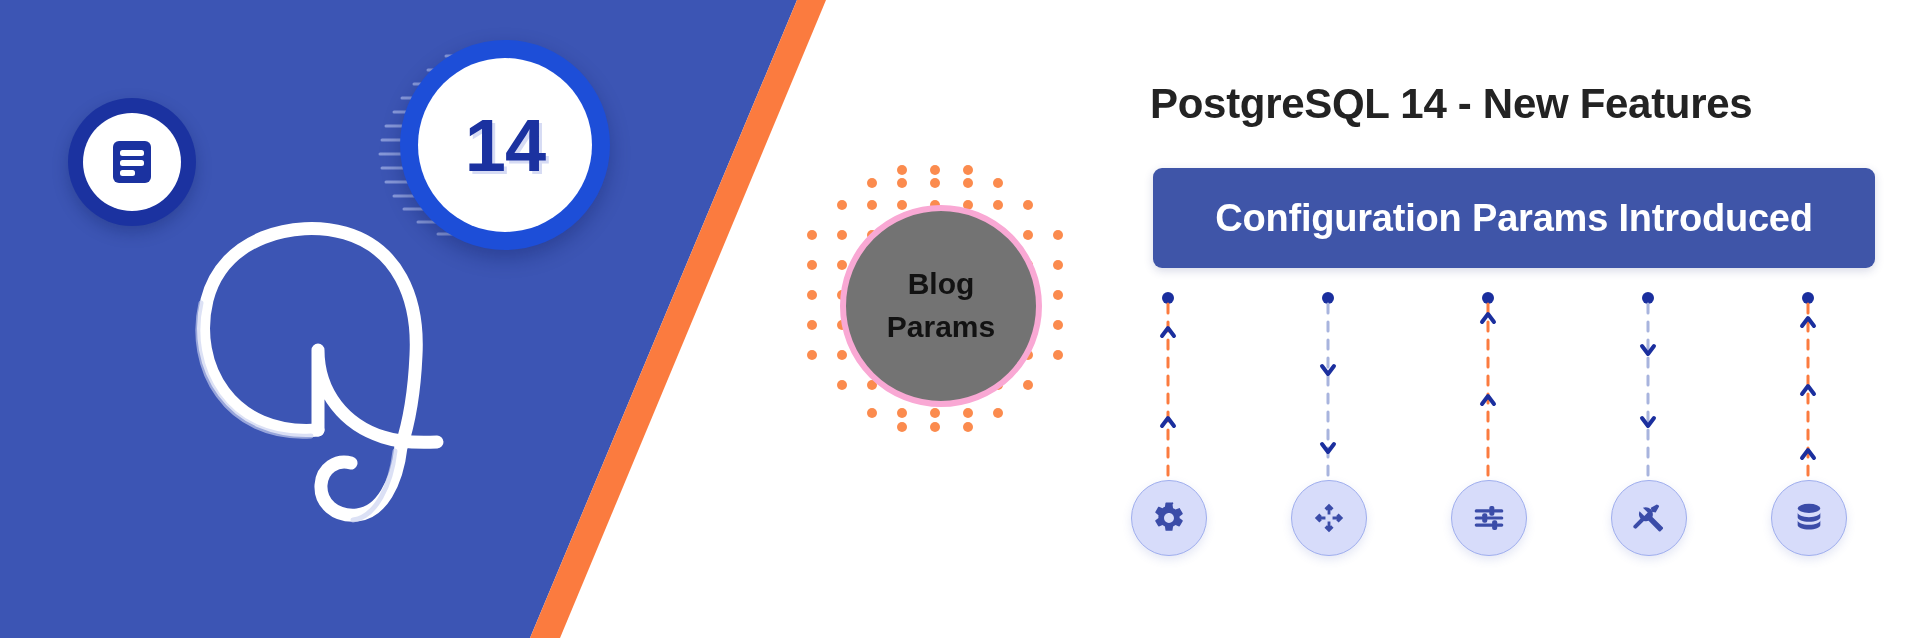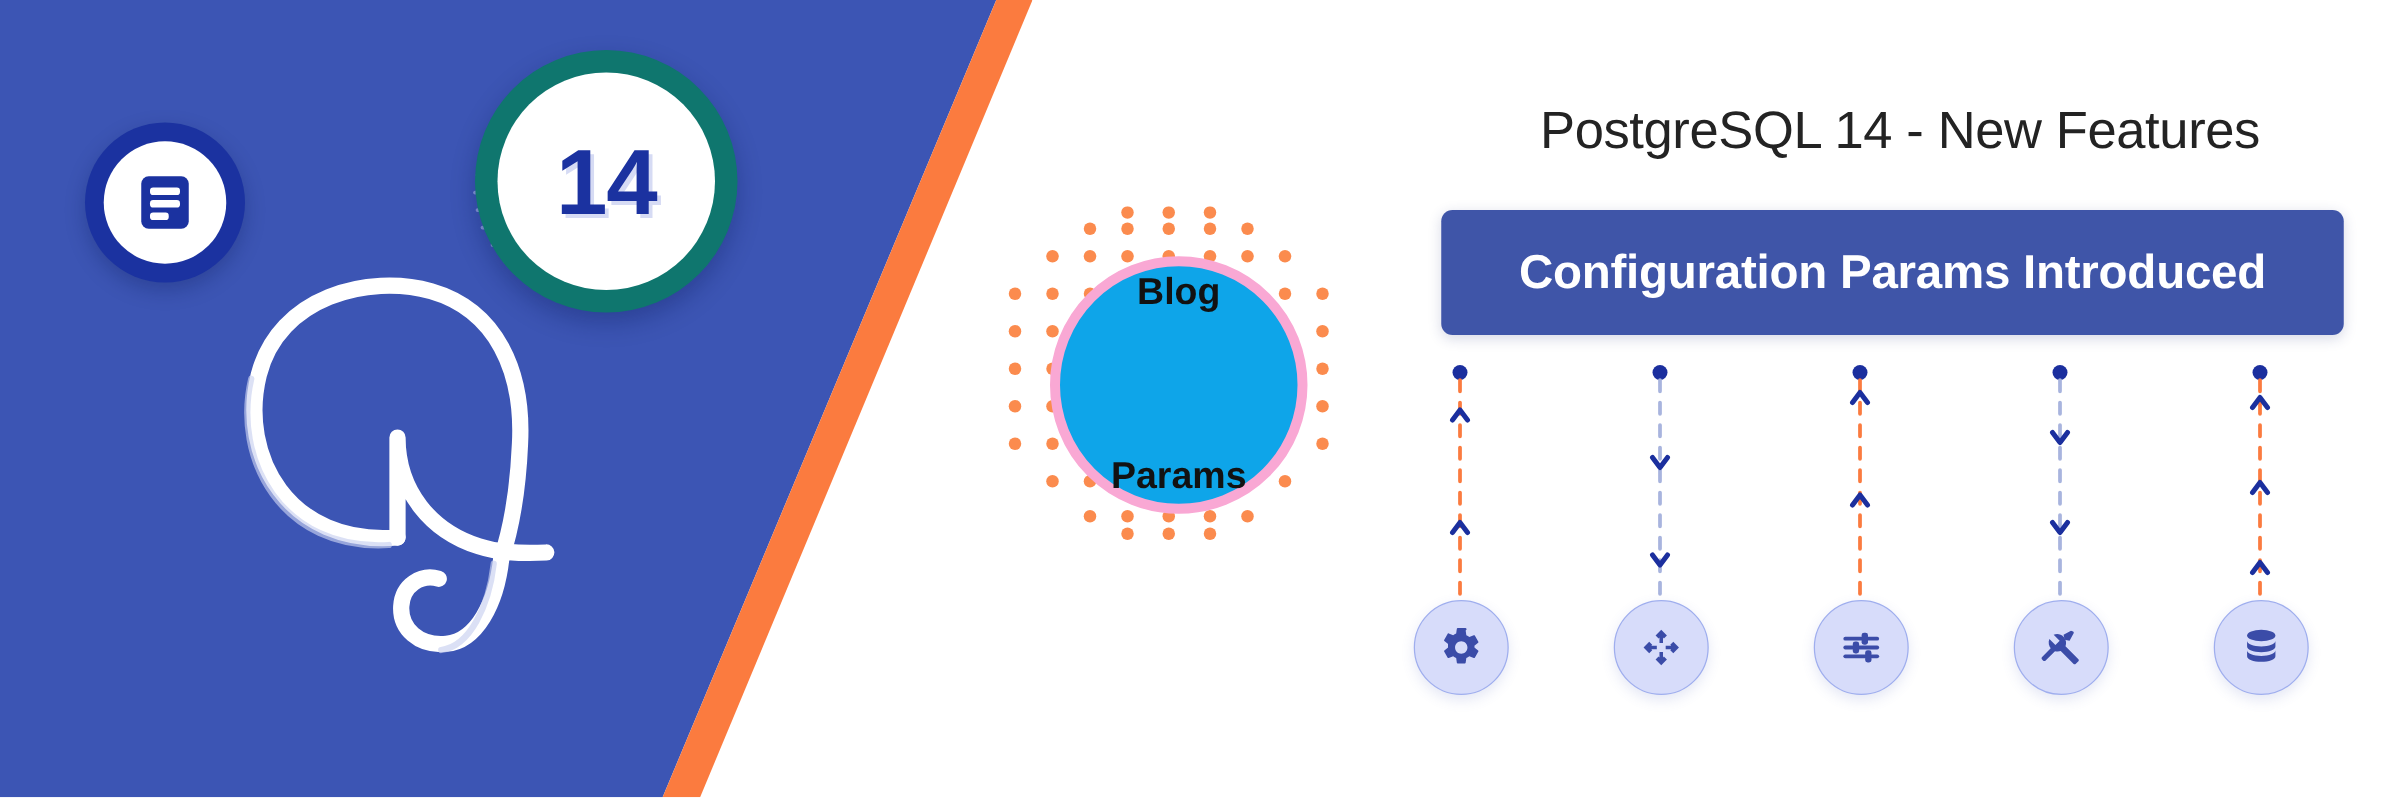--- a/index.html
+++ b/index.html
@@ -60,24 +60,24 @@
     border-radius: 50%;
     background: #ffffff;
     display: flex;
     align-items: center;
     justify-content: center;
   }
 
   
   #version-badge {
     position: absolute;
-    left: 380px; top: 40px;
+    left: 400px; top: 40px;
     width: 210px; height: 210px;
     border-radius: 50%;
-    background: #0f766e;
+    background: #1d4ed8;
     display: flex;
     align-items: center;
     justify-content: center;
     box-shadow: 0 8px 20px rgba(8, 20, 80, 0.3);
   }
   #version-badge .inner {
     width: 174px; height: 174px;
     border-radius: 50%;
     background: #ffffff;
     display: flex;
@@ -113,47 +113,46 @@
   #blog-dots {
     position: absolute;
     left: 0; top: 0;
     width: 270px; height: 270px;
   }
   #blog-circle {
     position: absolute;
     left: 40px; top: 40px;
     width: 190px; height: 190px;
     border-radius: 50%;
-    background: #0ea5e9;
-    border: 8px solid #f9a8d4;
+    background: #737373;
+    border: 6px solid #f9a8d4;
     display: flex;
     flex-direction: column;
     align-items: center;
-    justify-content: space-between;
+    justify-content: center;
   }
   #blog-circle span {
     font-size: 30px;
     font-weight: bold;
     color: #121212;
     line-height: 1.42;
   }
 
   
   #right-content {
     position: absolute;
     left: 1140px; top: 0;
     width: 760px; height: 638px;
   }
   #page-title {
     position: absolute;
     left: 10px; top: 80px;
     width: 740px;
-    text-align: center;
     font-size: 42px;
-    font-weight: normal;
+    font-weight: bold;
     color: #232323;
     letter-spacing: -0.3px;
     white-space: nowrap;
   }
   #subtitle-banner {
     position: absolute;
     left: 13px; top: 168px;
     width: 722px; height: 100px;
     background: #3F55A8;
     border-radius: 9px;

